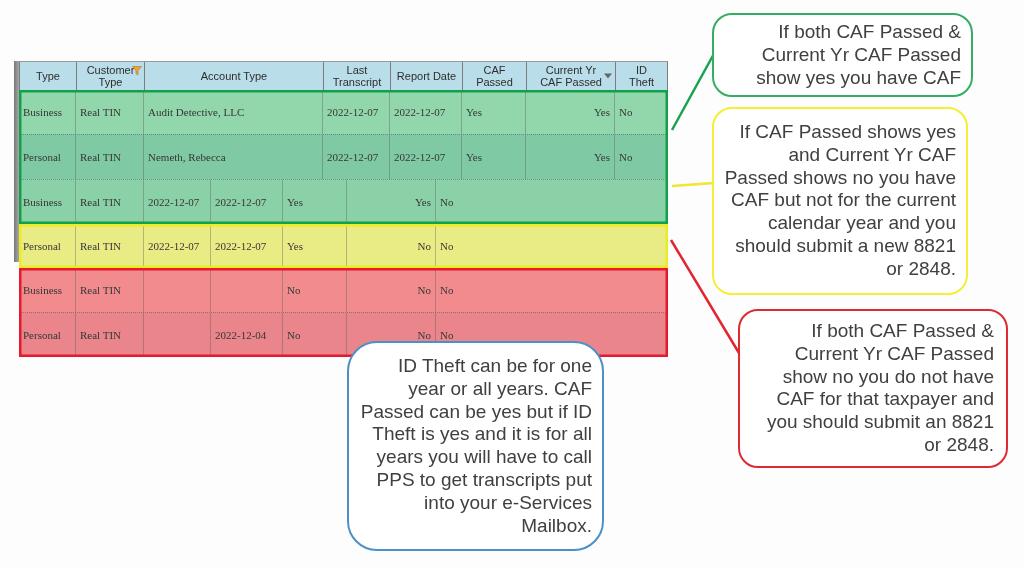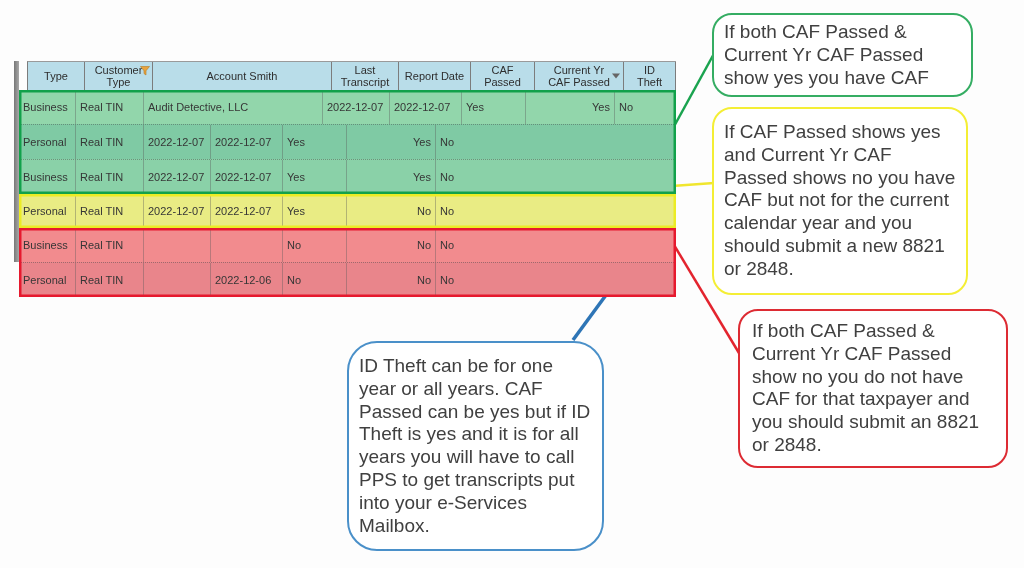--- a/index.html
+++ b/index.html
@@ -9,35 +9,35 @@
   #connectors{position:absolute;left:0;top:0;width:1024px;height:568px;z-index:1;}
   
   #left-strip{position:absolute;left:14px;top:61px;width:5px;height:201px;
               background:linear-gradient(to right,#777,#a8a8a8);z-index:2;}
   
   #grid{position:absolute;left:19px;top:61px;z-index:2;font-size:11px;color:#363636;}
   .hrow{display:flex;height:28px;border-top:1px solid #9a9a9a;border-left:1px solid #7c7c7c;}
   .hcell{position:relative;display:flex;align-items:center;justify-content:center;text-align:center;
          white-space:pre-line;line-height:1.1;border-right:1px solid #7c7c7c;color:#2e2e2e;
          box-sizing:border-box;padding:0 2px;}
-  .row{display:flex;height:34px;}
+  .row{display:flex;height:44px;font-family:Liberation Serif, serif;}
   .cell{display:flex;align-items:center;box-sizing:border-box;padding:0 4px;overflow:hidden;
         border-right:1px solid rgba(90,90,90,0.38);white-space:nowrap;}
   .cell.right{justify-content:flex-end;}
   .group{position:relative;}
   .group .row + .row{border-top:1px dotted rgba(70,70,70,0.45);}
   .group-border{position:absolute;inset:0;pointer-events:none;}
   .c0{width:57px}.c1{width:68px}.c2{width:179px}.c3{width:67px}.c4{width:72px}.c5{width:64px}.c6{width:89px}.c7{width:52px}
   .cell.c7{border-right:none;}
   .filter-ic{position:absolute;right:2px;top:4px;}
   .dd-ic{position:absolute;right:3px;top:50%;transform:translateY(-50%);width:0;height:0;
          border-left:4px solid transparent;border-right:4px solid transparent;border-top:5px solid #666;}
   
   .callout{position:absolute;z-index:3;background:#fff;border-style:solid;border-width:2.5px;
-           border-radius:20px;text-align:left;color:#404040;font-size:19px;line-height:1.2;
+           border-radius:20px;text-align:right;color:#404040;font-size:19px;line-height:1.2;
            box-sizing:border-box;padding:6px 10px;}
   #callout-green{left:712px;top:13px;width:261px;}
   #callout-yellow{left:712px;top:107px;width:256px;padding:12px 10px;}
   #callout-red{left:738px;top:309px;width:270px;padding:9px 12px;}
   #callout-blue{left:347px;top:341px;width:257px;border-radius:30px;padding:12px 10px;}
 </style>
 </head>
 <body>
 
 <div id="stage">
@@ -51,30 +51,30 @@
     <line x1="672" y1="130" x2="716" y2="50" stroke-width="2.5" stroke="#1aa34f"></line>
     <line x1="672" y1="186" x2="714" y2="183" stroke-width="2.5" stroke="#f0e62e"></line>
     <line x1="671" y1="240" x2="742" y2="358" stroke-width="2.5" stroke="#e3242e"></line>
     <line x1="573" y1="340" x2="631" y2="261" stroke-width="3.5" marker-end="url(#bluehead)" stroke="#2e75b6"></line>
   </svg>
 
   <div id="left-strip"></div>
 
   <div id="grid">
 
-    <div class="hrow" style="background-color: rgb(185, 221, 233); margin-left: 8px;">
+    <div class="hrow" style="background-color: rgb(185, 221, 233);">
       <div class="hcell c0">Type</div>
       <div class="hcell c1">
         <span>Customer
 Type</span>
         <svg class="filter-ic" width="10" height="10" viewBox="0 0 10 10">
           <path d="M0.5 0.5 h9 L6 4.8 V9 L4 7.6 V4.8 Z" fill="#e8a33d" stroke="#b57a22" stroke-width="0.6"></path>
         </svg>
       </div>
-      <div class="hcell c2">Account Smith</div>
+      <div class="hcell c2">Account Type</div>
       <div class="hcell c3">Last
 Transcript</div>
       <div class="hcell c4">Report Date</div>
       <div class="hcell c5">CAF
 Passed</div>
       <div class="hcell c6">
         <span>Current Yr
 CAF Passed</span>
         <span class="dd-ic"></span>
       </div>
@@ -89,20 +89,21 @@
         <div class="cell c2">Audit Detective, LLC</div>
         <div class="cell c3">2022-12-07</div>
         <div class="cell c4">2022-12-07</div>
         <div class="cell c5">Yes</div>
         <div class="cell c6 right">Yes</div>
         <div class="cell c7">No</div>
       </div>
       <div class="row" style="background-color: rgb(127, 202, 164);">
         <div class="cell c0">Personal</div>
         <div class="cell c1">Real TIN</div>
+        <div class="cell c2">Nemeth, Rebecca</div>
         <div class="cell c3">2022-12-07</div>
         <div class="cell c4">2022-12-07</div>
         <div class="cell c5">Yes</div>
         <div class="cell c6 right">Yes</div>
         <div class="cell c7">No</div>
       </div>
       <div class="row" style="background-color: rgb(138, 209, 168);">
         <div class="cell c0">Business</div>
         <div class="cell c1">Real TIN</div>
         <div class="cell c3">2022-12-07</div>
@@ -134,21 +135,21 @@
         <div class="cell c3"></div>
         <div class="cell c4"></div>
         <div class="cell c5">No</div>
         <div class="cell c6 right">No</div>
         <div class="cell c7">No</div>
       </div>
       <div class="row" style="background-color: rgb(233, 133, 139);">
         <div class="cell c0">Personal</div>
         <div class="cell c1">Real TIN</div>
         <div class="cell c3"></div>
-        <div class="cell c4">2022-12-06</div>
+        <div class="cell c4">2022-12-04</div>
         <div class="cell c5">No</div>
         <div class="cell c6 right">No</div>
         <div class="cell c7">No</div>
       </div>
       <div class="group-border" style="box-shadow:inset 0 0 0 2.5px #e6192e;"></div>
     </div>
   </div>
 
   <div id="callout-green" class="callout" style="border-color: rgb(53, 173, 99);">
     <span>If both CAF Passed &amp; Current Yr CAF Passed show yes you have CAF</span>

